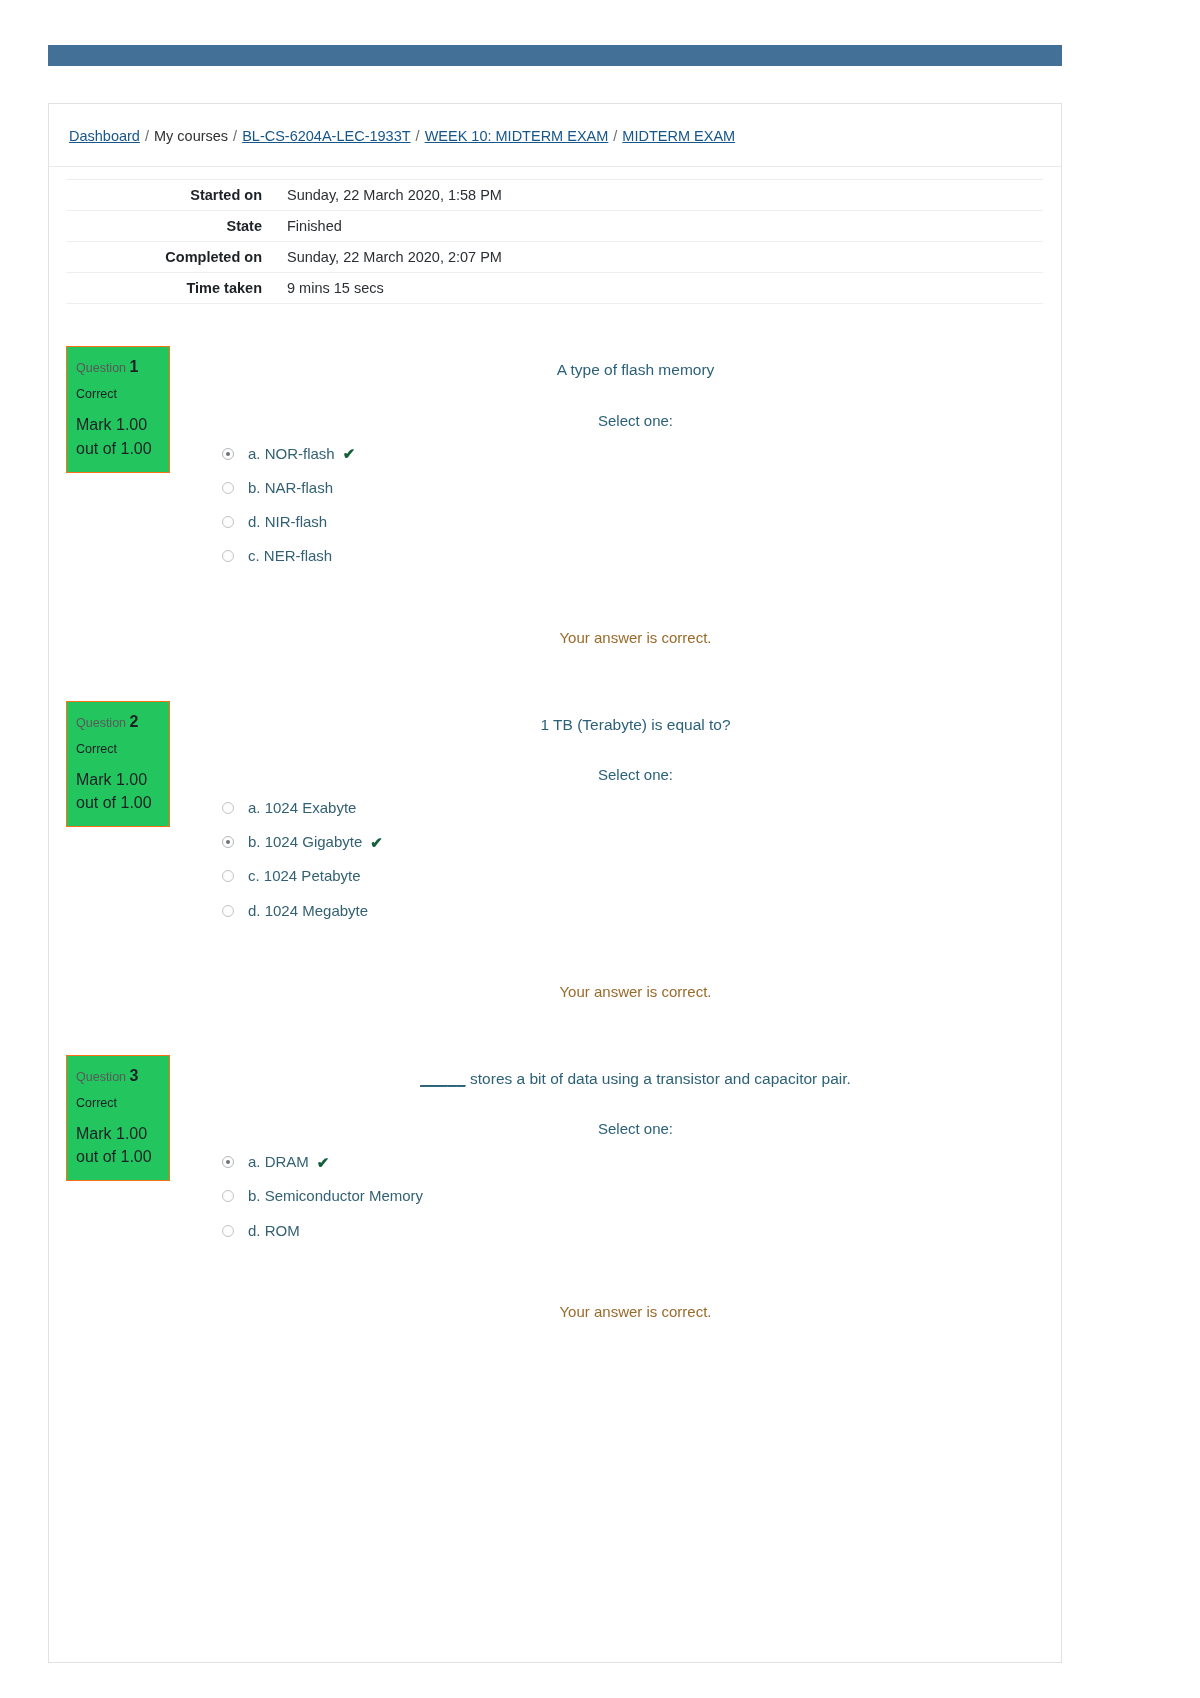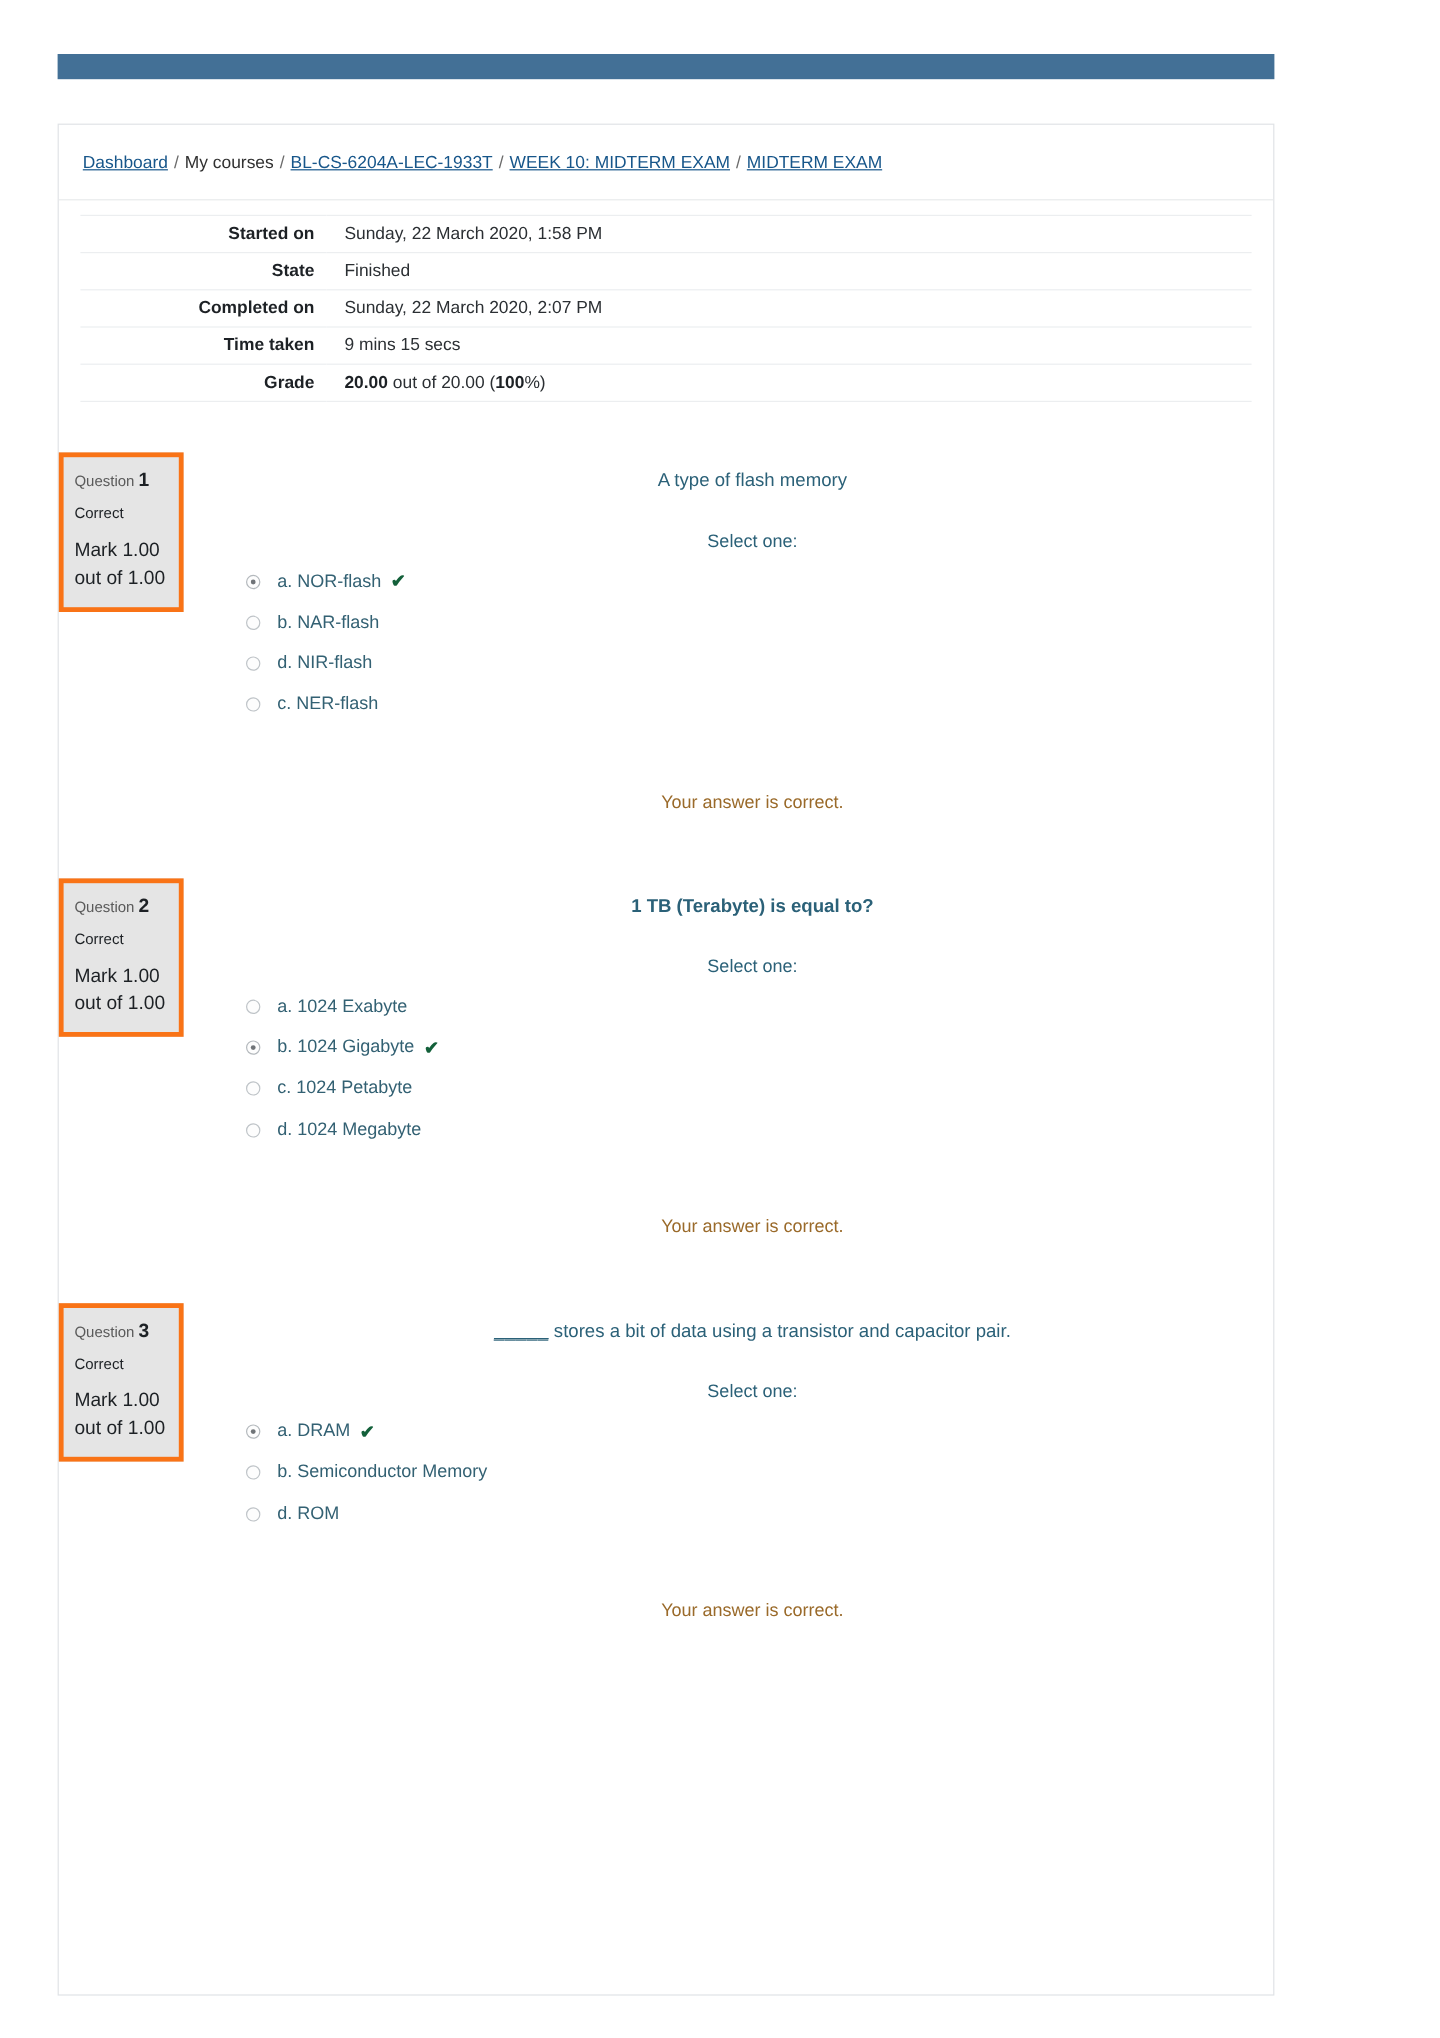--- a/index.html
+++ b/index.html
@@ -90,23 +90,24 @@
   
   .question {
     position: relative;
     padding-left: 0;
   }
   .q-row { display: flex; align-items: flex-start; }
 
   .q-info {
     width: 104px;
     min-width: 104px;
-    border: 4px solid #f97316;
+    margin-left: 17px;
+    border: 1px solid #f97316;
     padding: 10px 9px 12px 9px;
-    background: #e5e5e5;
+    background: #22c55e;
   }
   .q-number {
     font-size: 12.5px;
     color: #5a5a5a;
     margin-bottom: 11px;
     line-height: 1.2;
   }
   .q-number b {
     font-size: 16px;
     color: #1d2125;
@@ -212,24 +213,20 @@
             <td>Finished</td>
           </tr>
           <tr>
             <th>Completed on</th>
             <td>Sunday, 22 March 2020, 2:07 PM</td>
           </tr>
           <tr>
             <th>Time taken</th>
             <td>9 mins 15 secs</td>
           </tr>
-          <tr>
-            <th>Grade</th>
-            <td><b>20.00</b> out of 20.00 (<b>100</b>%)</td>
-          </tr>
         </tbody>
     </table>
   </div>
 
   <div id="questions-root">
       <div class="q-spacer"></div>
       <div class="question">
         <div class="q-row">
           <div class="q-info">
             <div class="q-number">Question <b>1</b></div>
@@ -264,21 +261,21 @@
       </div>
       <div class="q-spacer-lg"></div>
       <div class="question">
         <div class="q-row">
           <div class="q-info">
             <div class="q-number">Question <b>2</b></div>
             <div class="q-state">Correct</div>
             <div class="q-mark">Mark 1.00 out of 1.00</div>
           </div>
           <div class="q-body">
-            <div class="q-text" style=" font-weight: bold;">1 TB (Terabyte) is equal to?</div>
+            <div class="q-text" style="">1 TB (Terabyte) is equal to?</div>
             <div class="select-one">Select one:</div>
             <ul class="answers">
               <li class="answer">
                 <span class="radio"></span>
                 <span class="answer-label">a. 1024 Exabyte</span>
               </li>
               <li class="answer">
                 <span class="radio checked"></span>
                 <span class="answer-label">b. 1024 Gigabyte</span>
                 <span class="tick">✔</span>

